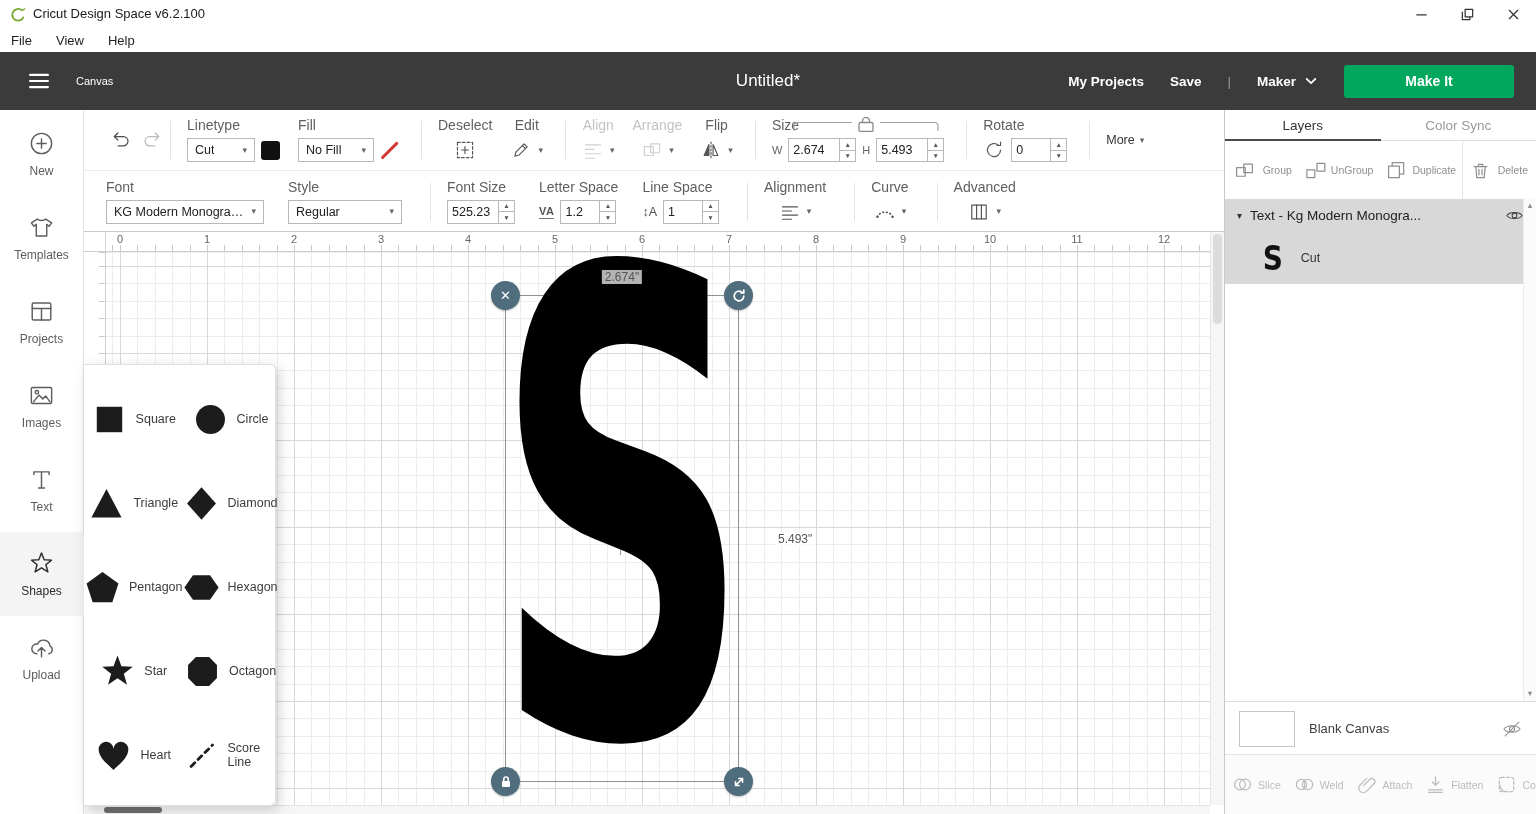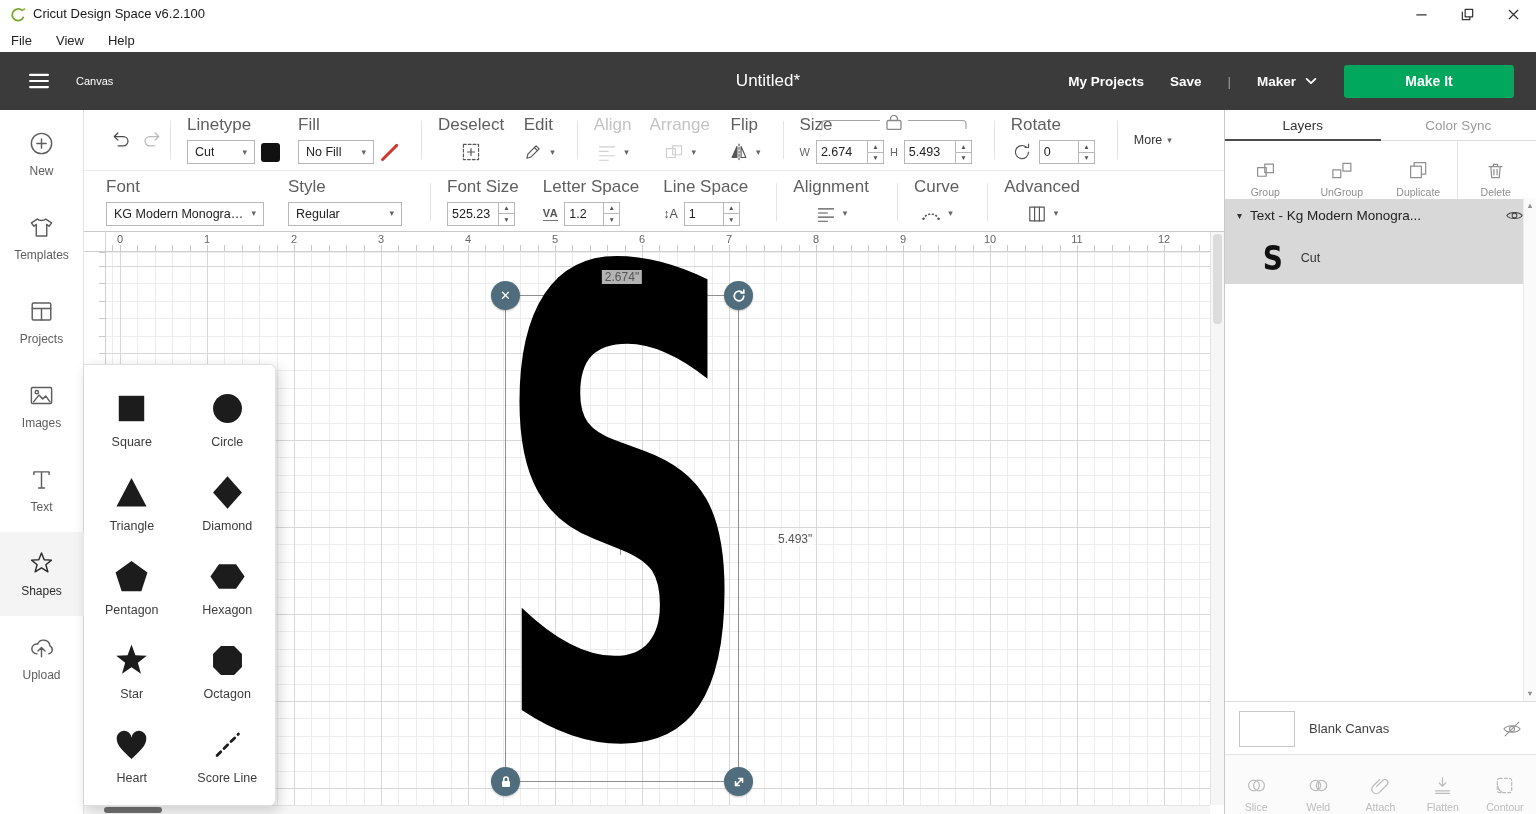--- a/index.html
+++ b/index.html
@@ -35,21 +35,21 @@
   .machine{display:flex;align-items:center;gap:8px;cursor:pointer}
   .machine svg{width:14px;height:14px;stroke-width:2}
   .makeit{background:var(--accent);color:#fff;border:none;width:170px;height:33px;border-radius:3px;font-size:14px;font-weight:600;font-family:inherit;cursor:pointer}
 
   
   .toolbar{position:absolute;top:110px;left:84px;width:1140px;height:122px;background:#fff;border-bottom:1px solid #c9c9c9;box-sizing:border-box;z-index:2}
   .t-row{height:61px;display:flex;align-items:center;padding-left:22px;box-sizing:border-box}
   .t-row1{border-bottom:1px solid #ececec}
   .t-group{display:flex;flex-direction:column;justify-content:center;gap:4px;margin-right:18px}
   .t-group.center{align-items:center}
-  .t-label{font-size:17px;color:#5f5f5f;white-space:nowrap}
+  .t-label{font-size:14px;color:#5f5f5f;white-space:nowrap}
   .t-control{display:flex;align-items:center;gap:6px;height:26px}
   .t-sep{width:1px;height:38px;background:#e3e3e3;margin:0 16px 0 4px;flex:none}
   .t-iconbtn{width:30px;height:30px;display:flex;align-items:center;justify-content:center;color:#4b4b4b;cursor:pointer}
   .t-iconbtn svg{width:23px;height:23px}
   .t-iconbtn.redo{color:#b9b9b9}
   .disabled .t-label{color:#c3c3c3}
   .disabled .t-control{color:#d0d0d0}
   .t-control{color:#555}
   .t-control svg.tool{width:22px;height:22px}
   .select{border:1px solid #b8b8b8;height:24px;display:flex;align-items:center;padding:0 7px;font-size:12.5px;color:#222;gap:6px;background:#fff;cursor:pointer;box-sizing:border-box}
@@ -110,32 +110,32 @@
   .handle svg{width:16px;height:16px}
   .h-tl{left:-15px;top:-15px;font-size:13px}
   .h-tr{right:-15px;top:-15px}
   .h-bl{left:-15px;bottom:-15px}
   .h-br{right:-15px;bottom:-15px}
   .sel-wlabel{position:absolute;top:-26px;left:50%;transform:translateX(-50%);font-size:12px;color:#555;background:rgba(255,255,255,.7);padding:0 3px}
   .sel-hlabel{position:absolute;top:50%;left:calc(100% + 37px);transform:translateY(-50%);font-size:12px;color:#555;background:rgba(255,255,255,.7);padding:0 3px;white-space:nowrap}
 
   
   .shapes-pop{position:absolute;left:84px;top:364px;width:192px;height:442px;background:#fff;border:1px solid #e0e0e0;border-left:none;border-radius:0 6px 6px 0;box-shadow:3px 4px 14px rgba(0,0,0,.18);z-index:6;display:grid;grid-template-columns:1fr 1fr;align-content:start;padding-top:12px;box-sizing:border-box}
-  .shape-item{height:84px;display:flex;flex-direction:column;align-items:center;justify-content:center;gap:8px;cursor:pointer}
+  .shape-item{height:84px;display:flex;align-items:center;justify-content:center;gap:8px;cursor:pointer}
   .shape-item svg{width:37px;height:37px}
   .shape-label{font-size:12.5px;color:#3c3c3c}
 
   
   .rpanel{position:absolute;left:1224px;top:110px;width:312px;bottom:0;background:#fff;border-left:1px solid #c9c9c9;box-sizing:border-box;z-index:2}
   .rp-tabs{height:30px;display:flex;border-bottom:1px solid #ddd}
   .rp-tab{flex:1;display:flex;align-items:center;justify-content:center;font-size:13.5px;color:#9a9a9a;position:relative;cursor:pointer}
   .rp-tab.active{color:#333}
   .rp-tab.active::after{content:'';position:absolute;left:0;right:0;bottom:-1px;height:2px;background:#4a4a4a}
   .rp-actions{height:58px;display:flex;align-items:stretch;padding:0 2px}
-  .rp-action{flex:1;display:flex;flex-direction:column;align-items:center;justify-content:flex-end;gap:4px;background:none;border:none;color:#8f8f8f;font-size:10.5px;font-family:inherit;cursor:pointer}
+  .rp-action{flex:1;display:flex;flex-direction:row;align-items:center;justify-content:space-between;gap:4px;background:none;border:none;color:#8f8f8f;font-size:10.5px;font-family:inherit;cursor:pointer}
   .rp-action svg{width:23px;height:23px}
   .rp-action.sep{border-left:1px solid #e4e4e4}
   .layer-block{background:var(--layersel);cursor:pointer}
   .layer-head{height:33px;display:flex;align-items:center;gap:8px;padding:0 12px}
   .layer-caret{font-size:10px;color:#333}
   .layer-title{flex:1;font-size:13.5px;color:#222;white-space:nowrap;overflow:hidden;text-overflow:ellipsis}
   .layer-eye{color:#444;cursor:pointer}
   .layer-eye svg{width:19px;height:19px}
   .layer-sub{height:52px;display:flex;align-items:center;gap:16px;padding-left:36px}
   .layer-glyph{font-size:33px;font-weight:bold;font-family:"DejaVu Sans",sans-serif;transform:scaleX(.85);color:#111}

